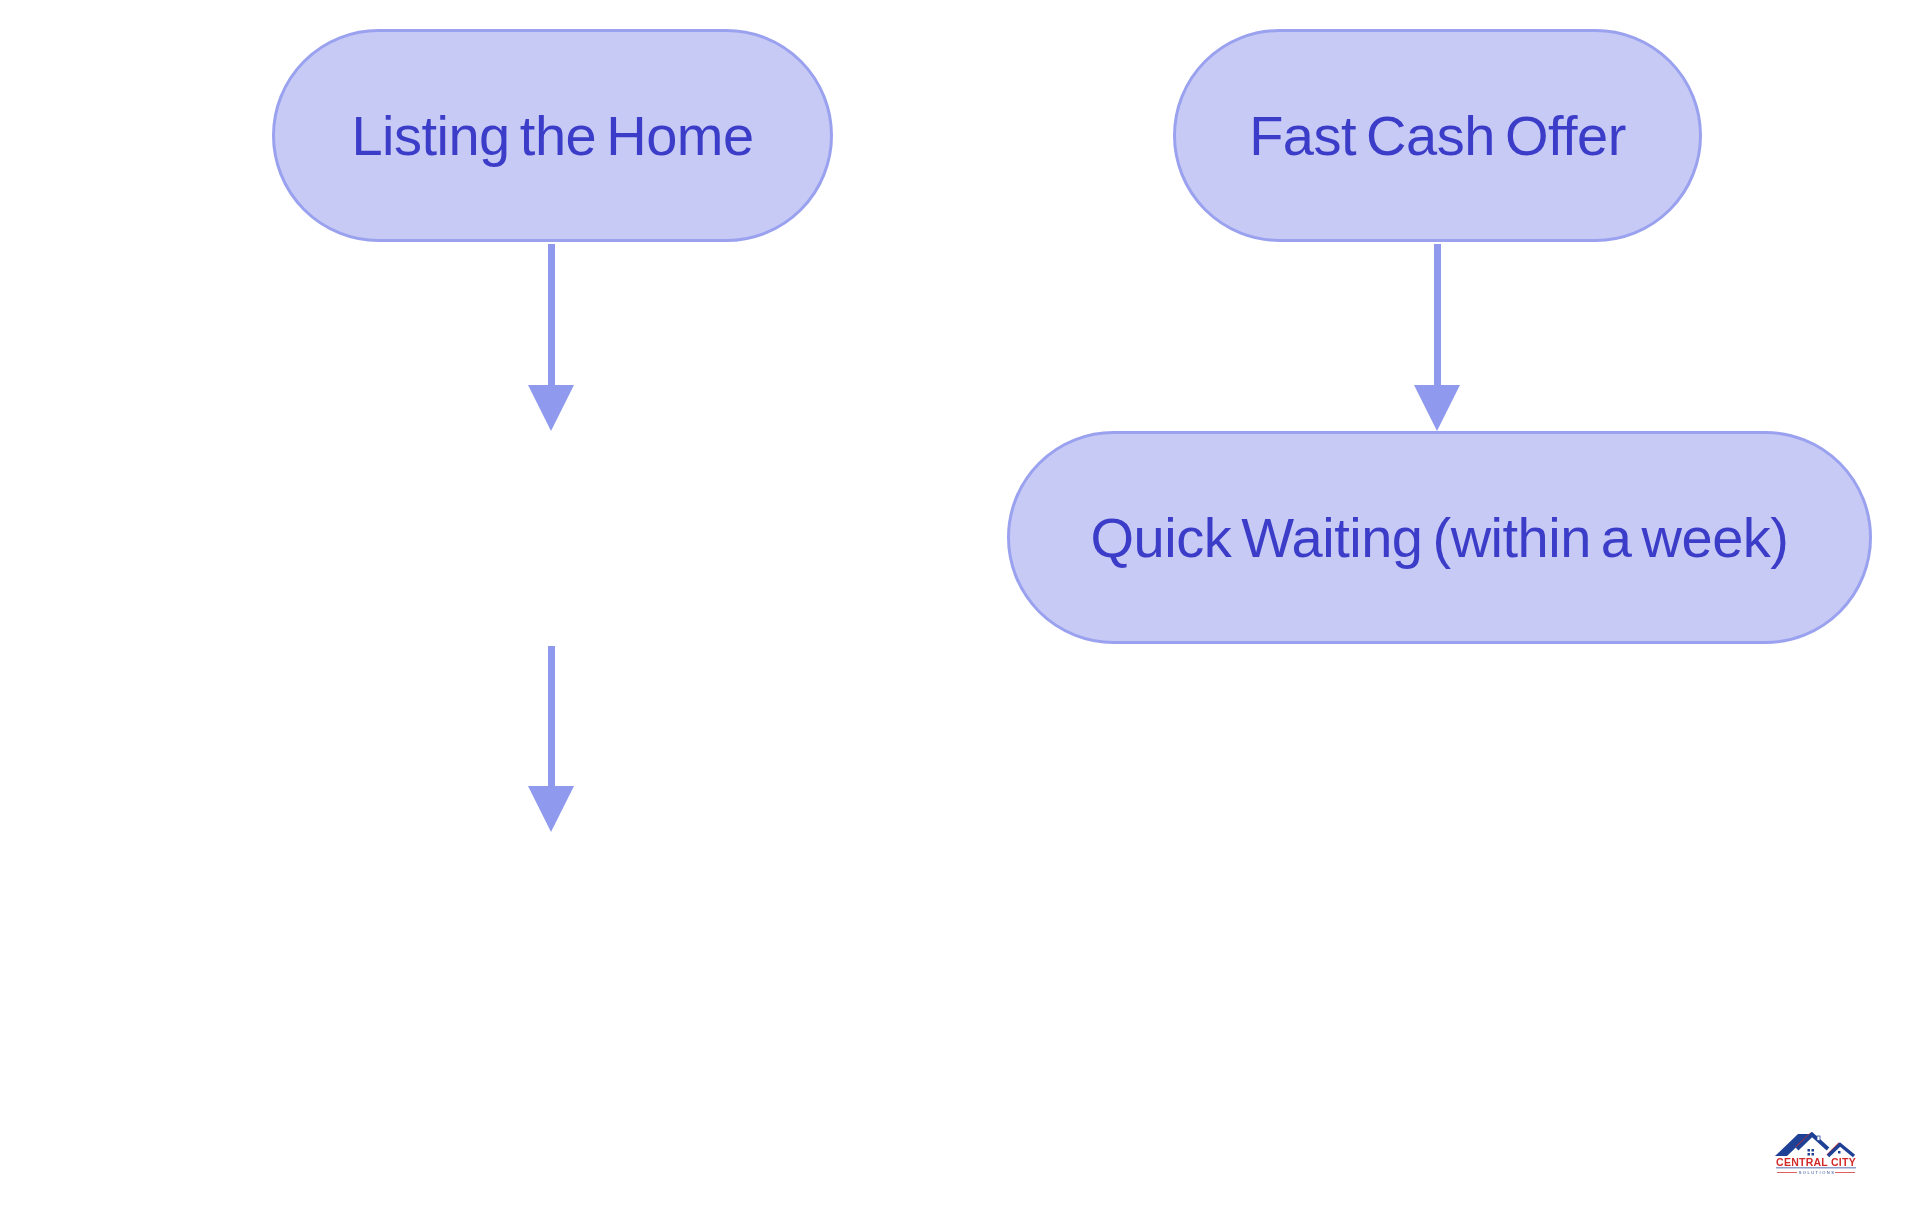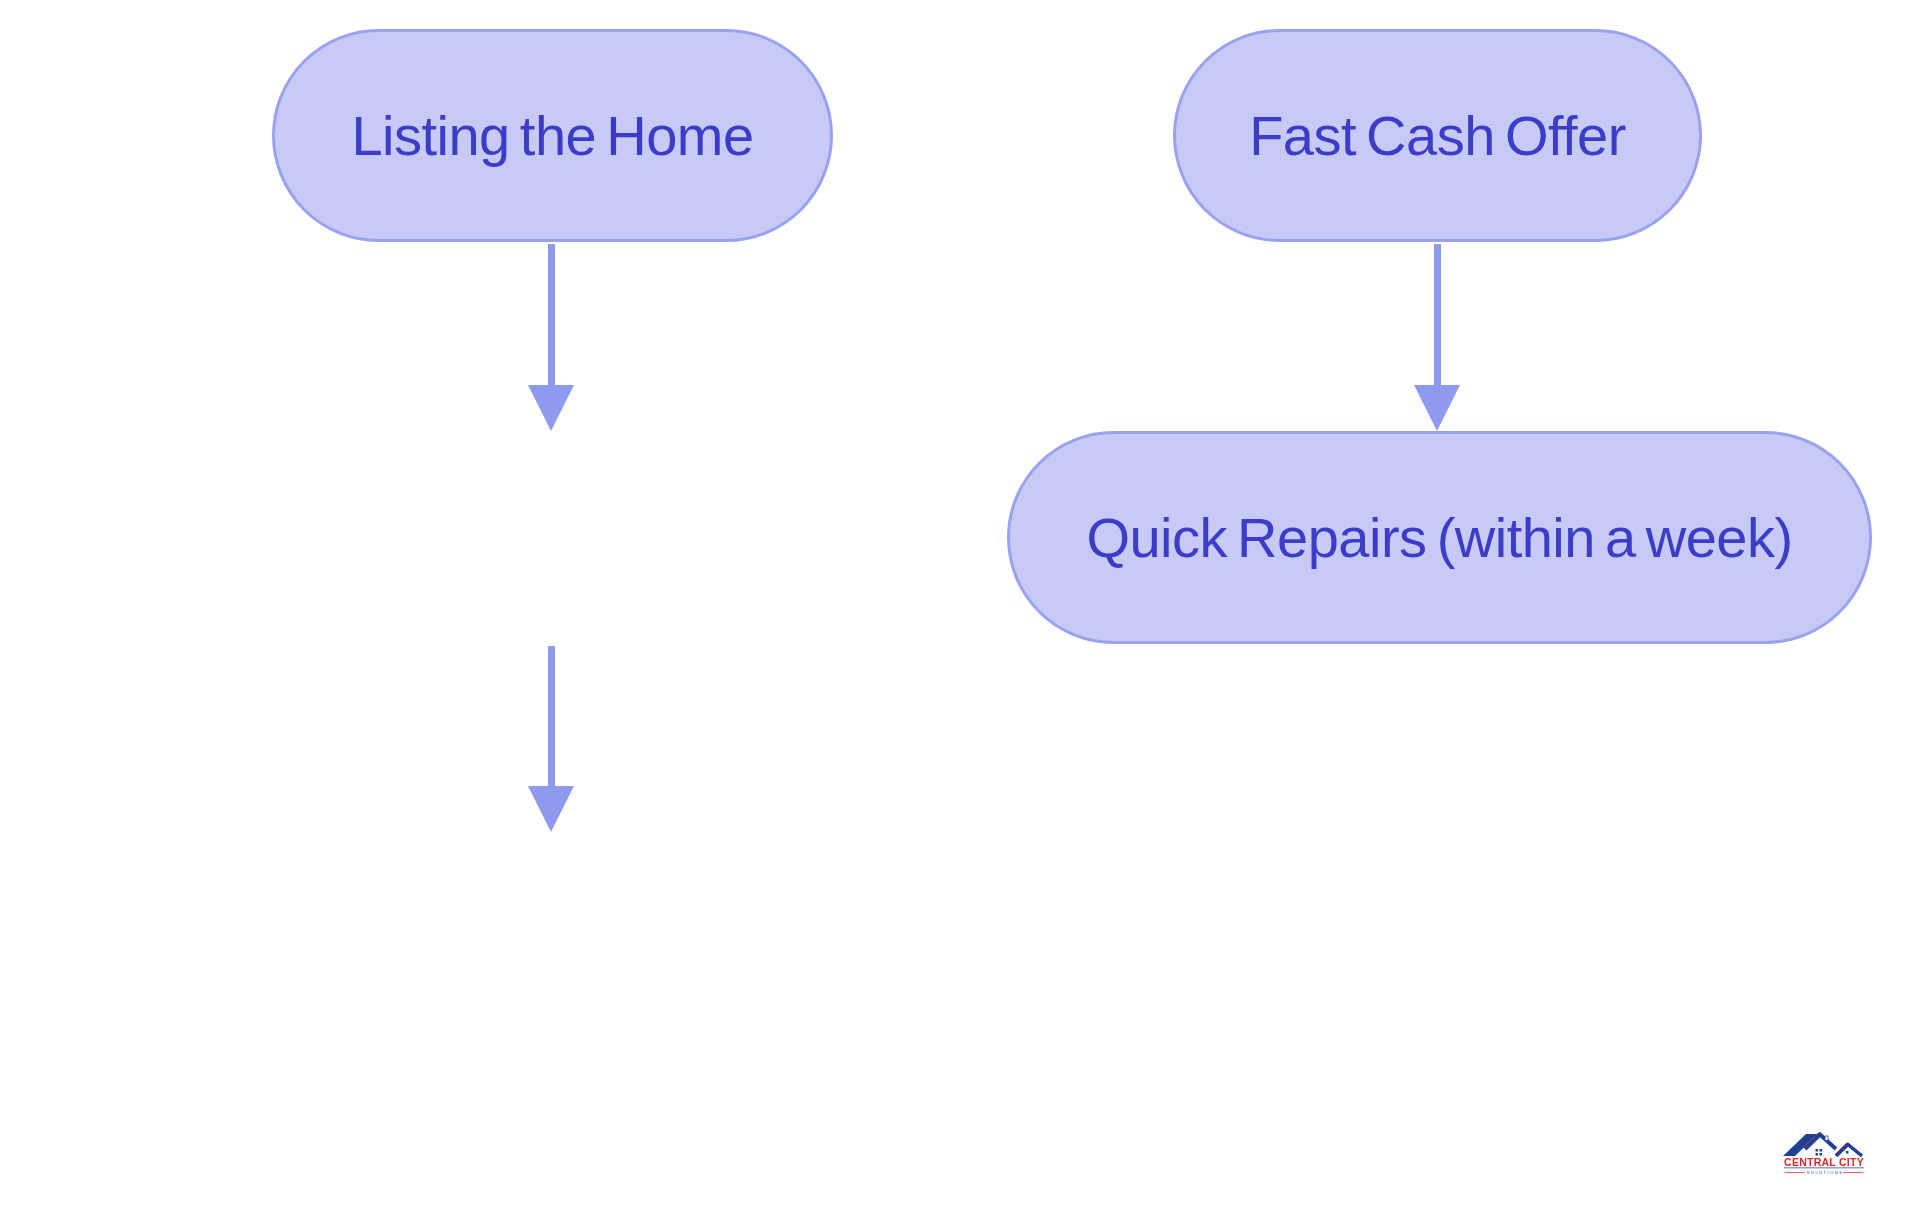--- a/index.html
+++ b/index.html
@@ -56,21 +56,21 @@
     border-left: 23px solid transparent;
     border-right: 23px solid transparent;
     border-top: 46px solid var(--arrow-color, #8f9aef);
   }
   #arrow-listing-repairs { left: 528px;  top: 244px; height: 187px; }
   #arrow-repairs-financing { left: 528px;  top: 646px; height: 186px; }
   #arrow-cash-closing { left: 1414px; top: 244px; height: 187px; }
 
   .logo {
     position: absolute;
-    right: 52px;
+    right: 60px;
     bottom: 38px;
     width: 88px;
     height: 47px;
   }
   .logo svg { width: 100%; height: 100%; display: block; }
   .logo .roof-navy { fill: var(--logo-navy, #1e4196); }
   .logo .roof-stroke { stroke: var(--logo-navy, #1e4196); fill: none; }
   .logo .ridge-red { stroke: var(--logo-red, #d32b2b); fill: none; }
   .logo .win { fill: var(--logo-navy, #1e4196); }
   .logo .title-text {
@@ -107,21 +107,21 @@
     <div class="head"></div>
   </div>
 
   <div class="arrow" id="arrow-cash-closing">
     <div class="shaft"></div>
     <div class="head"></div>
   </div>
 
 
   <div class="flow-node" id="node-closing">
-    <span>Quick Repairs (within a week)</span>
+    <span>Quick Waiting (within a week)</span>
   </div>
 
   <div class="arrow" id="arrow-repairs-financing">
     <div class="shaft"></div>
     <div class="head"></div>
   </div>
 
 
   <div class="logo">
     <svg viewBox="0 0 176 94">

